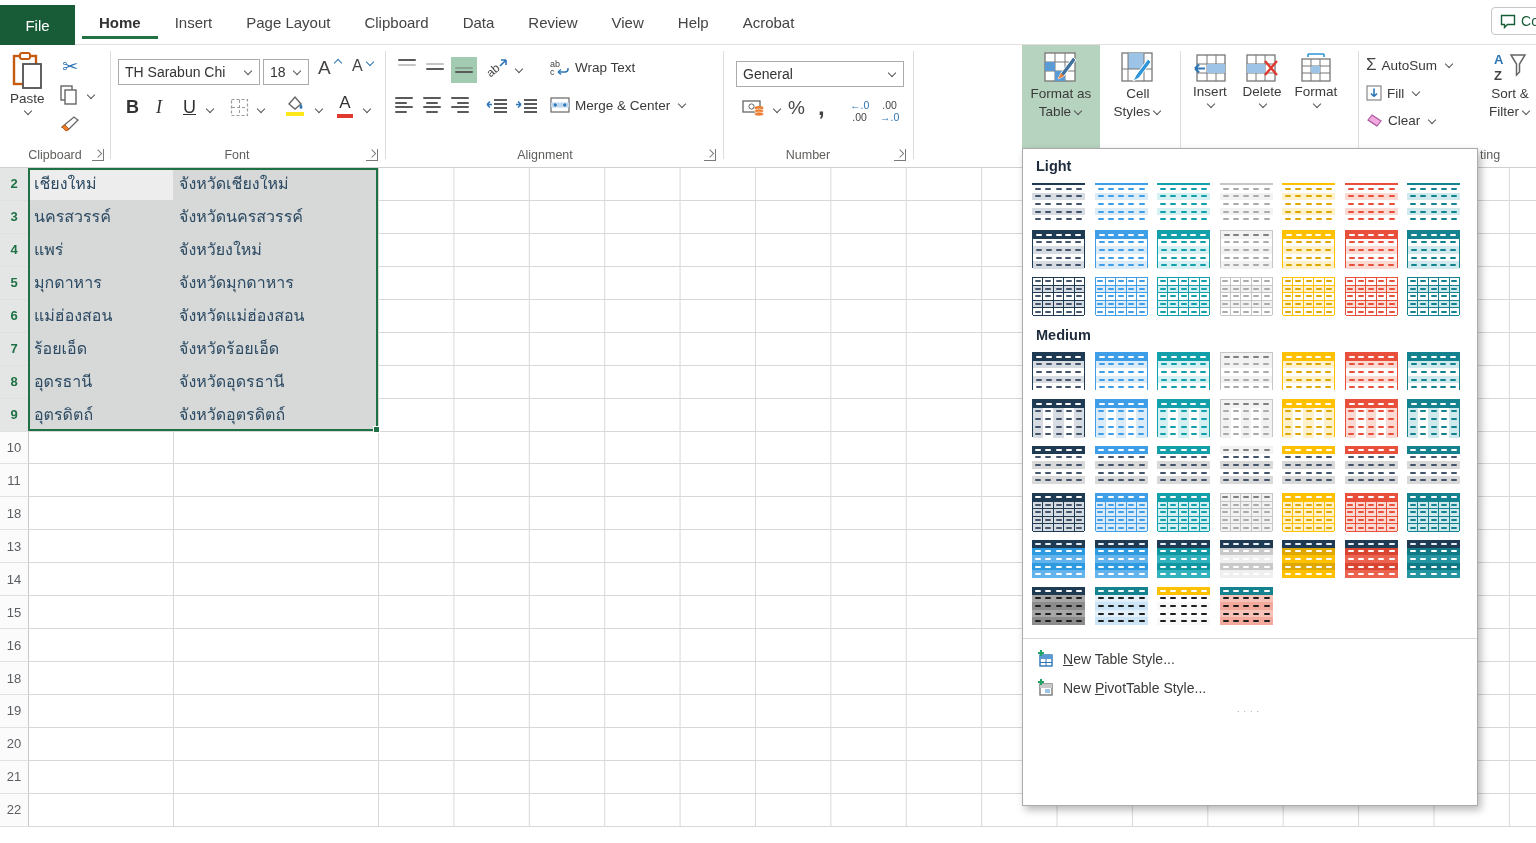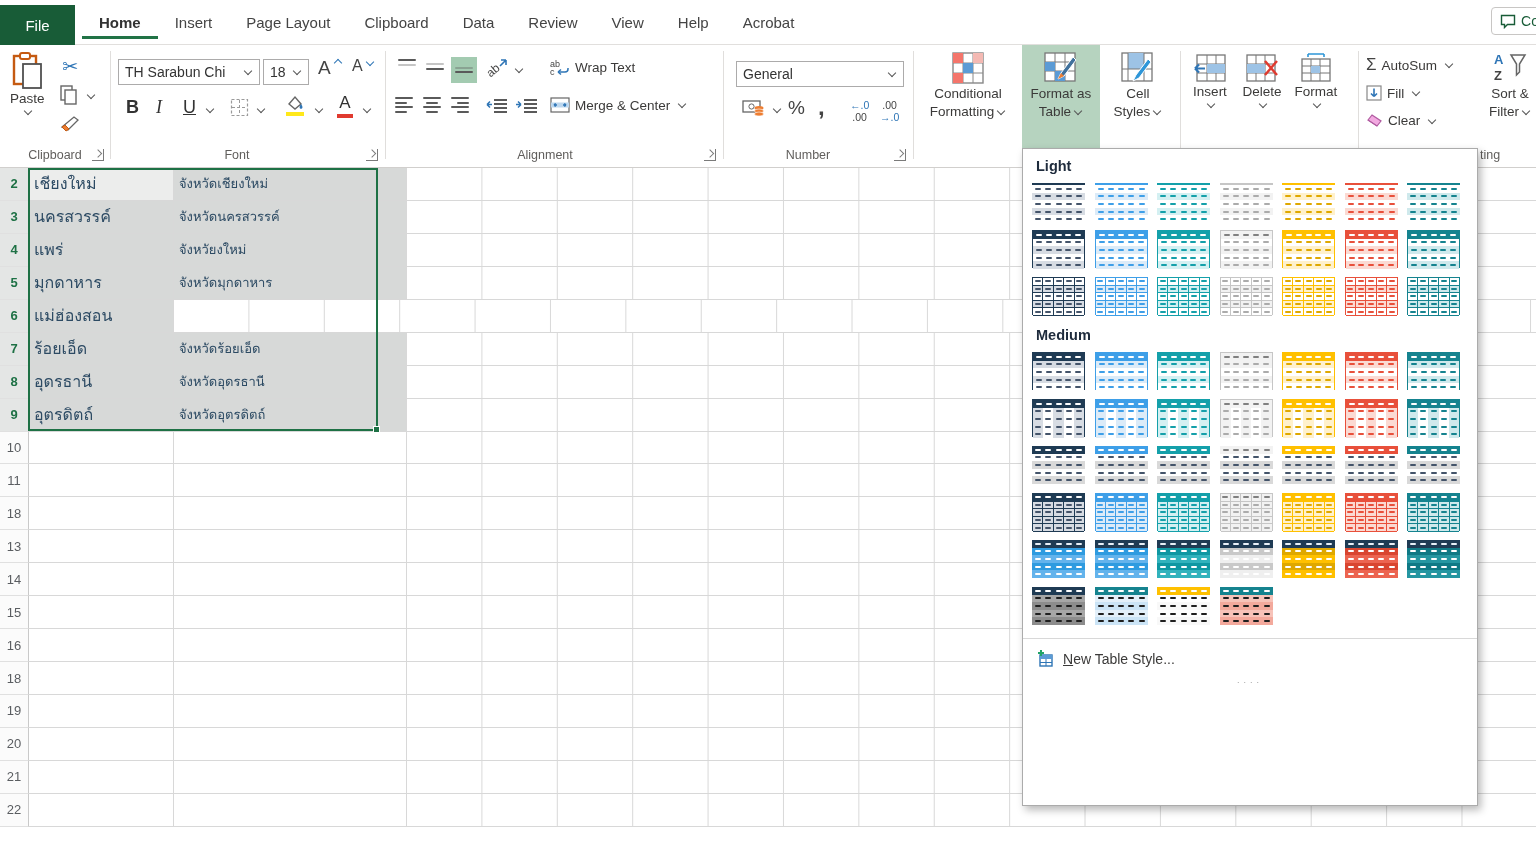--- a/index.html
+++ b/index.html
@@ -45,22 +45,22 @@
 
   
   #sheet { position:absolute; top:168px; left:0; width:1536px; height:675px; overflow:hidden; }
   .xrow { display:flex; height:32.95px; }
   .rh { width:29px; border-right:1px solid #C9C9C9; border-bottom:1px solid #E0E0E0;
         background:#FBFBFB; color:#5A5D61; font-size:13px; display:flex; align-items:center;
         justify-content:center; cursor:pointer; }
   .rh.sel { background:#E4E6E5; color:#1E7145; font-weight:bold; }
   .ca { width:145px; border-right:1px solid #D8D8D8; border-bottom:1px solid #D8D8D8;
         font-size:16px; color:#2C4A63; padding:0 0 0 5px; line-height:31px; overflow:hidden; white-space:nowrap; cursor:cell; }
-  .cb { width:233px; border-right:1px solid #D8D8D8; border-bottom:1px solid #D8D8D8;
-        font-size:13px; color:#2C4A63; padding:0 0 0 5px; line-height:31px; overflow:hidden; white-space:nowrap; cursor:cell; }
+  .cb { width:205px; border-right:1px solid #D8D8D8; border-bottom:1px solid #D8D8D8;
+        font-size:16px; color:#2C4A63; padding:0 0 0 5px; line-height:31px; overflow:hidden; white-space:nowrap; cursor:cell; }
   .rest { flex:1; border-bottom:1px solid #D8D8D8; cursor:cell;
         background-image:linear-gradient(90deg, transparent 0, transparent 74.4px, #D8D8D8 74.4px, #D8D8D8 75.4px);
         background-size:75.4px 100%; background-repeat:repeat; }
   .selcell { background:#D7D9D8; }
   .activecell { background:#ECEDEC; }
   #selbox { position:absolute; left:28px; top:0; width:350px; height:263px;
             border:2px solid #1E7145; pointer-events:none; }
   #fillhandle { position:absolute; right:-4px; bottom:-4px; width:7px; height:7px;
             background:#1E7145; border:1px solid #fff; pointer-events:auto; cursor:crosshair; }
 
@@ -281,35 +281,20 @@
     <span style="color:#2E75B6;">←.0</span>
       <span>.00</span>
   </div>
   <div class="icbtn abs" style="left:880px; top:54px; font-size:10.5px; color:#444; flex-direction:column; line-height:12px;">
     <span>.00</span>
       <span style="color:#2E75B6;">→.0</span>
   </div>
   <div class="glabel" style="left:708px;">Number</div>
   <div class="launcher" style="left:894px;"></div>
 
-  <div class="bigbtn" style="left:920px; top:6px; width:96px;">
-    <svg width="34" height="34" viewBox="0 0 34 34">
-      <rect x="2" y="2" width="30" height="30" fill="#fff" stroke="#888" stroke-width="1.4"></rect>
-      <line x1="12" y1="2" x2="12" y2="32" stroke="#888"></line>
-        <line x1="22" y1="2" x2="22" y2="32" stroke="#888"></line>
-      <line x1="2" y1="12" x2="32" y2="12" stroke="#888"></line>
-        <line x1="2" y1="22" x2="32" y2="22" stroke="#888"></line>
-      <rect x="2" y="2" width="10" height="10" fill="#F4756B"></rect>
-        <rect x="12" y="12" width="10" height="10" fill="#5B9BD5"></rect>
-      <rect x="2" y="22" width="10" height="10" fill="#F4756B"></rect>
-        <rect x="22" y="2" width="10" height="10" fill="#F4B9B3"></rect>
-    </svg>
-    <span>Conditional</span>
-    <span><span>Formatting</span><span class="chv"></span></span>
-  </div>
   <div class="bigbtn" style="left:1022px; top:0px; width:78px; height:147px; background:#B6D3BF; padding-top:6px;">
     <svg width="36" height="34" viewBox="0 0 36 34">
       <rect x="2" y="2" width="30" height="28" fill="#fff" stroke="#777" stroke-width="1.3"></rect>
       <line x1="12" y1="2" x2="12" y2="30" stroke="#777"></line>
         <line x1="22" y1="2" x2="22" y2="30" stroke="#777"></line>
       <line x1="2" y1="11" x2="32" y2="11" stroke="#777"></line>
         <line x1="2" y1="20" x2="32" y2="20" stroke="#777"></line>
       <rect x="2" y="11" width="10" height="9" fill="#5B9BD5"></rect>
         <rect x="12" y="20" width="10" height="10" fill="#5B9BD5"></rect>
       <path d="M30 6 L18 22 l-3 6 l6 -3 L33 9 z" fill="#41719C" stroke="#fff" stroke-width="1"></path>
@@ -427,20 +412,21 @@
       </div>
       <div class="xrow">
         <div class="rh sel">5</div>
         <div class="ca selcell">มุกดาหาร</div>
         <div class="cb selcell">จังหวัดมุกดาหาร</div>
         <div class="rest"></div>
       </div>
       <div class="xrow">
         <div class="rh sel">6</div>
         <div class="ca selcell">แม่ฮ่องสอน</div>
+        <div class="cb selcell">จังหวัดแม่ฮ่องสอน</div>
         <div class="rest"></div>
       </div>
       <div class="xrow">
         <div class="rh sel">7</div>
         <div class="ca selcell">ร้อยเอ็ด</div>
         <div class="cb selcell">จังหวัดร้อยเอ็ด</div>
         <div class="rest"></div>
       </div>
       <div class="xrow">
         <div class="rh sel">8</div>
@@ -3759,15 +3745,26 @@
           <svg width="17" height="17" viewBox="0 0 17 17">
             <rect x="3" y="5" width="12" height="11" fill="#fff" stroke="#2E75B6" stroke-width="1.4"></rect>
             <rect x="3" y="5" width="12" height="4" fill="#5B9BD5"></rect>
             <line x1="9" y1="9" x2="9" y2="16" stroke="#2E75B6"></line>
             <line x1="3" y1="12.5" x2="15" y2="12.5" stroke="#2E75B6"></line>
             <path d="M1 3 h6 M4 0 v6" stroke="#21A366" stroke-width="2"></path>
           </svg>
         </span>
         <span><u>N</u>ew Table Style...</span>
       </div>
+      <div class="gmi">
+        <span>
+          <svg width="17" height="17" viewBox="0 0 17 17">
+            <rect x="3" y="5" width="12" height="11" fill="#fff" stroke="#777" stroke-width="1.4"></rect>
+            <rect x="3" y="5" width="12" height="4" fill="#C9C9C9"></rect>
+            <path d="M8 10 h5 v4 h-5 z" fill="#9DC3E6"></path>
+            <path d="M1 3 h6 M4 0 v6" stroke="#21A366" stroke-width="2"></path>
+          </svg>
+        </span>
+        <span>New <u>P</u>ivotTable Style...</span>
+      </div>
       <div class="gdots">....</div>
     </div>
   </div>
 
 </body></html>

